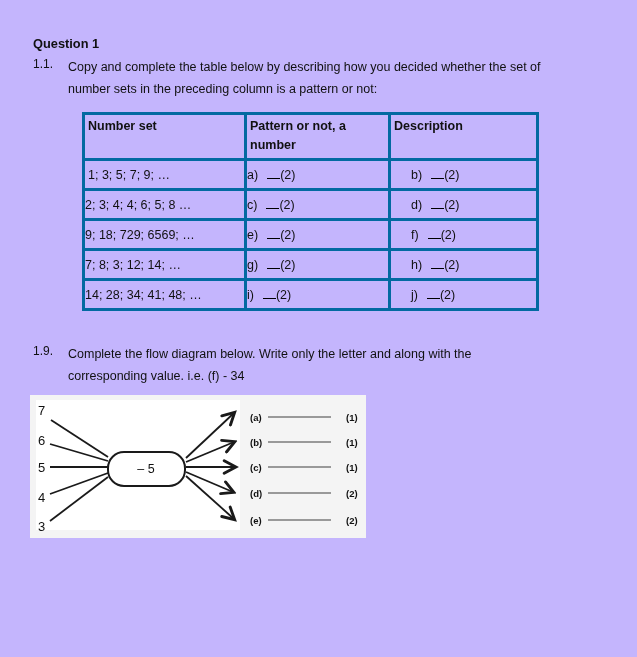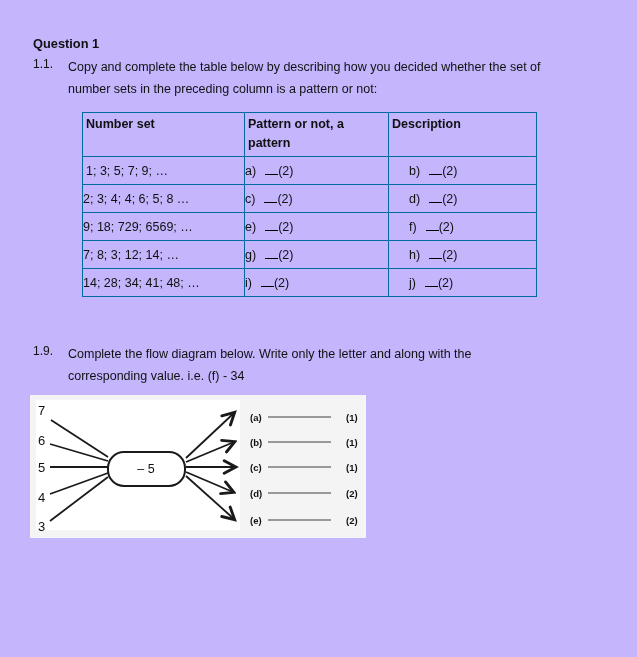--- a/index.html
+++ b/index.html
@@ -7,21 +7,21 @@
     position:relative;width:637px;height:657px;background:#c4b5fd;
     font-family:"Liberation Sans",sans-serif;color:#111;overflow:hidden;
   }
   .abs{position:absolute;}
   .qtitle{font-size:12.8px;font-weight:bold;}
   .body-text{font-size:12.5px;line-height:22px;white-space:nowrap;}
   .qnum{font-size:12px;}
 
   
   table.grid{position:absolute;left:82px;top:112px;border-collapse:collapse;table-layout:fixed;}
-  table.grid th, table.grid td{border:1px solid #0369a1;font-size:12.5px;overflow:hidden;}
+  table.grid th, table.grid td{border:3px solid #0369a1;font-size:12.5px;overflow:hidden;}
   table.grid th{font-weight:bold;text-align:left;vertical-align:top;padding:2px 3px 0 3px;height:41px;line-height:19px;}
   table.grid td{height:27px;vertical-align:middle;padding:0;}
   td.set-cell{padding-left:9px;}
   tr.first td.set-cell{padding-left:3px;}
   td.ans-cell{padding-left:13px;margin-left:28px;}
   td.ans-cell.desc{padding-left:20px;}
   .blank{display:inline-block;width:13px;height:11px;border-bottom:1.6px solid #000;margin-left:9px;}
 
   
   #diagram{position:absolute;left:30px;top:395px;width:336px;height:143px;}
@@ -46,21 +46,21 @@
 
   <table class="grid">
     <colgroup>
         <col style="width:162px">
         <col style="width:144px">
         <col style="width:148px">
       </colgroup>
     <thead>
       <tr>
         <th>Number set</th>
-        <th>Pattern or not, a pattern</th>
+        <th>Pattern or not, a number</th>
         <th>Description</th>
       </tr>
     </thead>
     <tbody>
       <tr class="first">
         <td class="set-cell">1; 3; 5; 7; 9; …</td>
         <td class="ans-cell">
           <span>a)</span><span class="blank"></span><span>(2)</span>
         </td>
         <td class="ans-cell desc">

